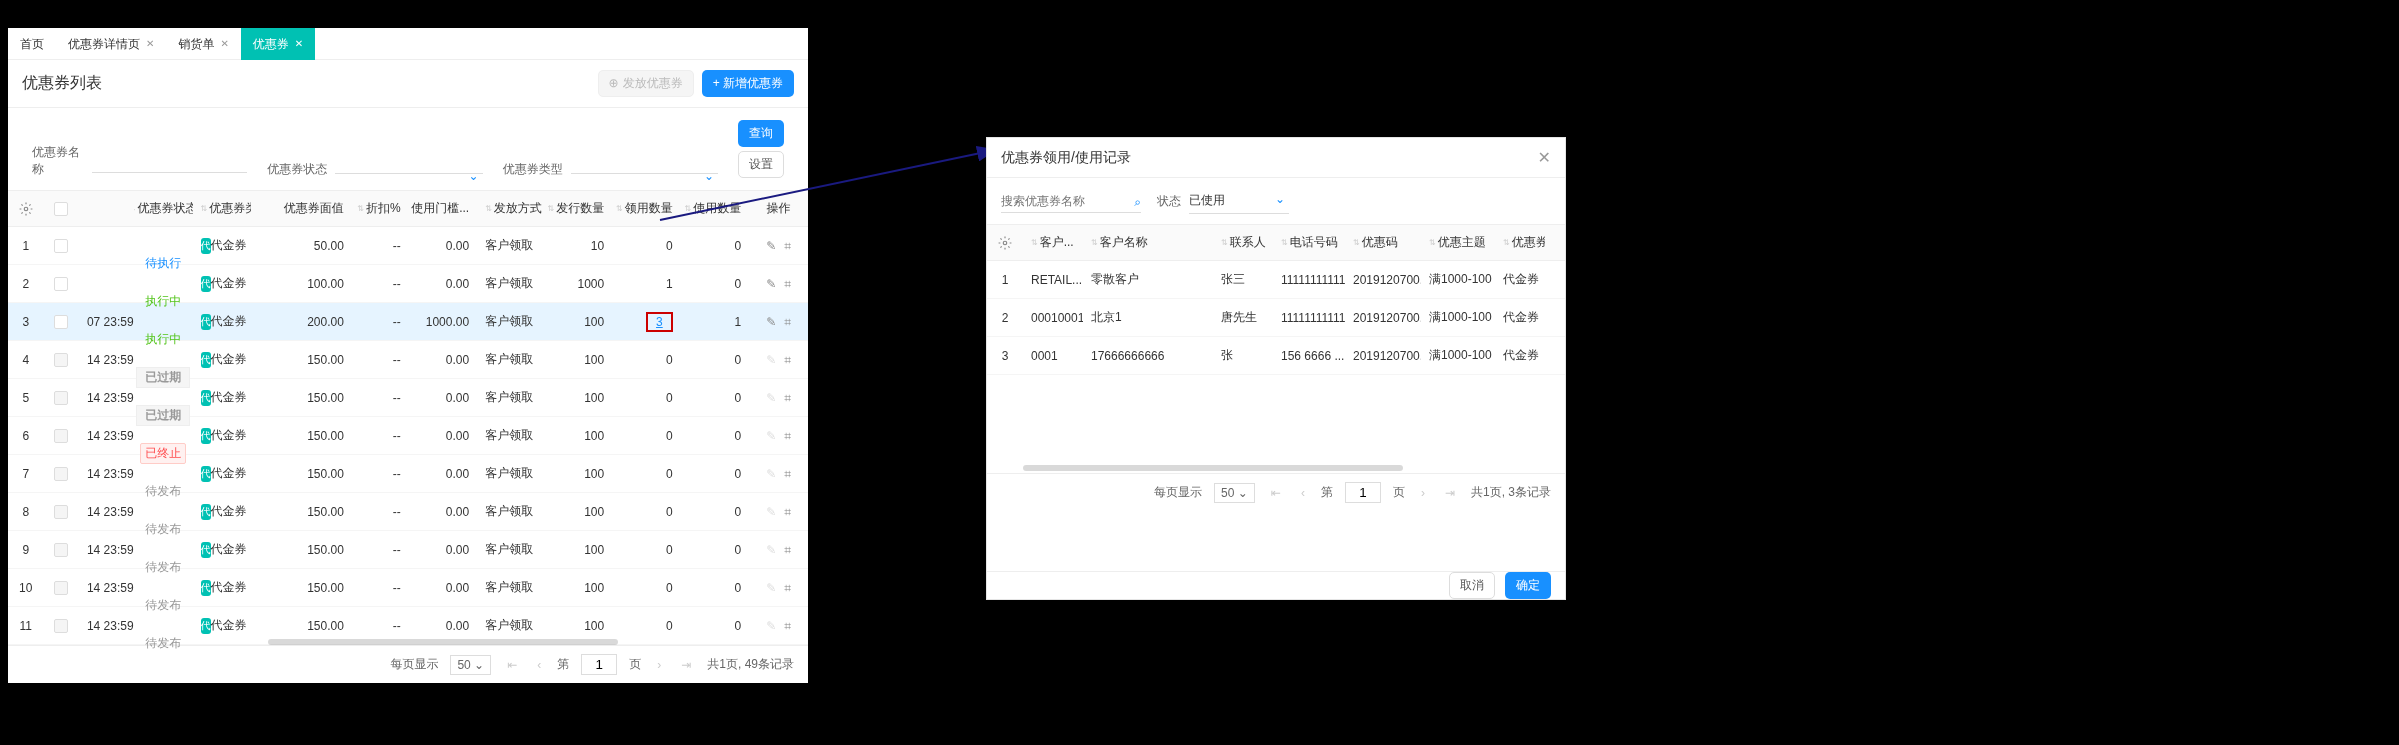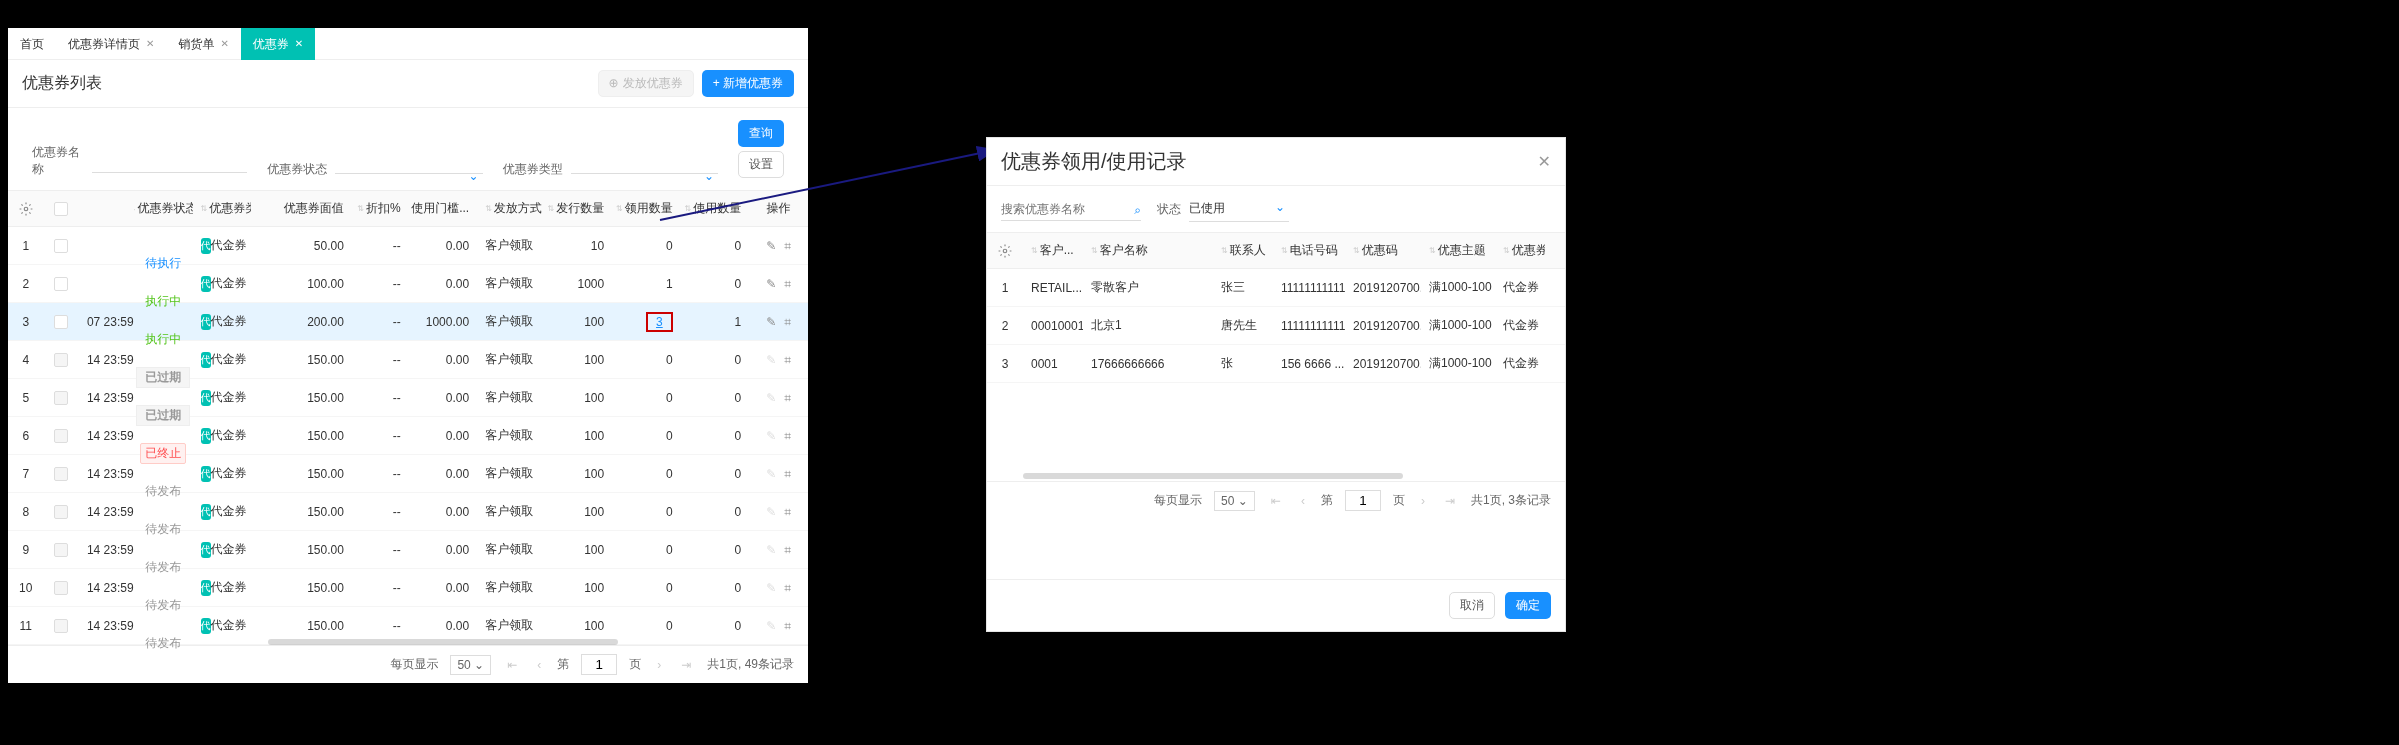--- a/index.html
+++ b/index.html
@@ -58,37 +58,37 @@
 .op-icon.disabled { color: #ddd; }
 .checkbox { width: 14px; height: 14px; border: 1px solid #ddd; border-radius: 2px; background: #fff; }
 .checkbox.disabled { background: #f5f5f5; }
 .redbox { border: 2px solid #cc0000; padding: 1px 8px; color: #1890ff; text-decoration: underline; }
 .pagination { display: flex; justify-content: flex-end; align-items: center; gap: 12px; padding: 8px 14px; font-size: 12px; color: #666; border-top: 1px solid #eee; }
 .page-input { width: 36px; border: 1px solid #ddd; padding: 2px 6px; text-align: center; }
 .page-select { border: 1px solid #ddd; padding: 2px 6px; }
 .page-nav { color: #ccc; cursor: pointer; padding: 0 4px; }
 
 .modal-header { display: flex; justify-content: space-between; align-items: center; padding: 10px 14px; border-bottom: 1px solid #eee; }
-.modal-title { font-size: 20px; font-weight: 500; }
+.modal-title { font-size: 14px; font-weight: 500; }
 .modal-close { color: #999; cursor: pointer; font-size: 16px; }
 .modal-filters { display: flex; gap: 16px; padding: 10px 14px; align-items: center; border-bottom: 1px solid #eee; }
 .search-box { position: relative; flex: 1; max-width: 140px; }
 .search-input { width: 100%; border: none; border-bottom: 1px solid #ddd; padding: 4px 20px 4px 0; font-size: 12px; outline: none; }
 .search-icon { position: absolute; right: 0; bottom: 4px; color: #1890ff; }
 .status-filter { display: flex; align-items: center; gap: 8px; }
 .status-value { color: #333; padding: 4px 0; border-bottom: 1px solid #ddd; min-width: 100px; position: relative; }
 .r-gear { width: 36px; }
 .r-cust { width: 60px; }
 .r-name { width: 130px; }
 .r-contact { width: 60px; }
 .r-phone { width: 72px; }
 .r-code { width: 76px; }
 .r-subj { width: 74px; }
 .r-ctype { width: 50px; }
-.modal-footer { display: flex; justify-content: flex-end; gap: 10px; padding: 12px 14px; border-top: 1px solid #eee; margin-top: 60px; }
+.modal-footer { display: flex; justify-content: flex-end; gap: 10px; padding: 0 14px; border-top: 1px solid #eee; margin-top: 60px; }
 .modal-body { min-height: 120px; }
 
 .arrow-svg { position: absolute; left: 640px; top: 145px; width: 380px; height: 100px; pointer-events: none; }
 .gear-icon { width: 14px; height: 14px; }
 .tbody-wrap { position: relative; }
 .htrack { position: absolute; left: 0; right: 0; bottom: 0; height: 6px; }
 .hthumb { position: absolute; left: 260px; width: 350px; height: 6px; background: rgba(0,0,0,0.15); border-radius: 3px; }
 .r-htrack { position: relative; height: 8px; margin-top: 90px; }
 .r-hthumb { position: absolute; left: 36px; width: 380px; height: 6px; background: rgba(0,0,0,0.15); border-radius: 3px; }
 </style>

